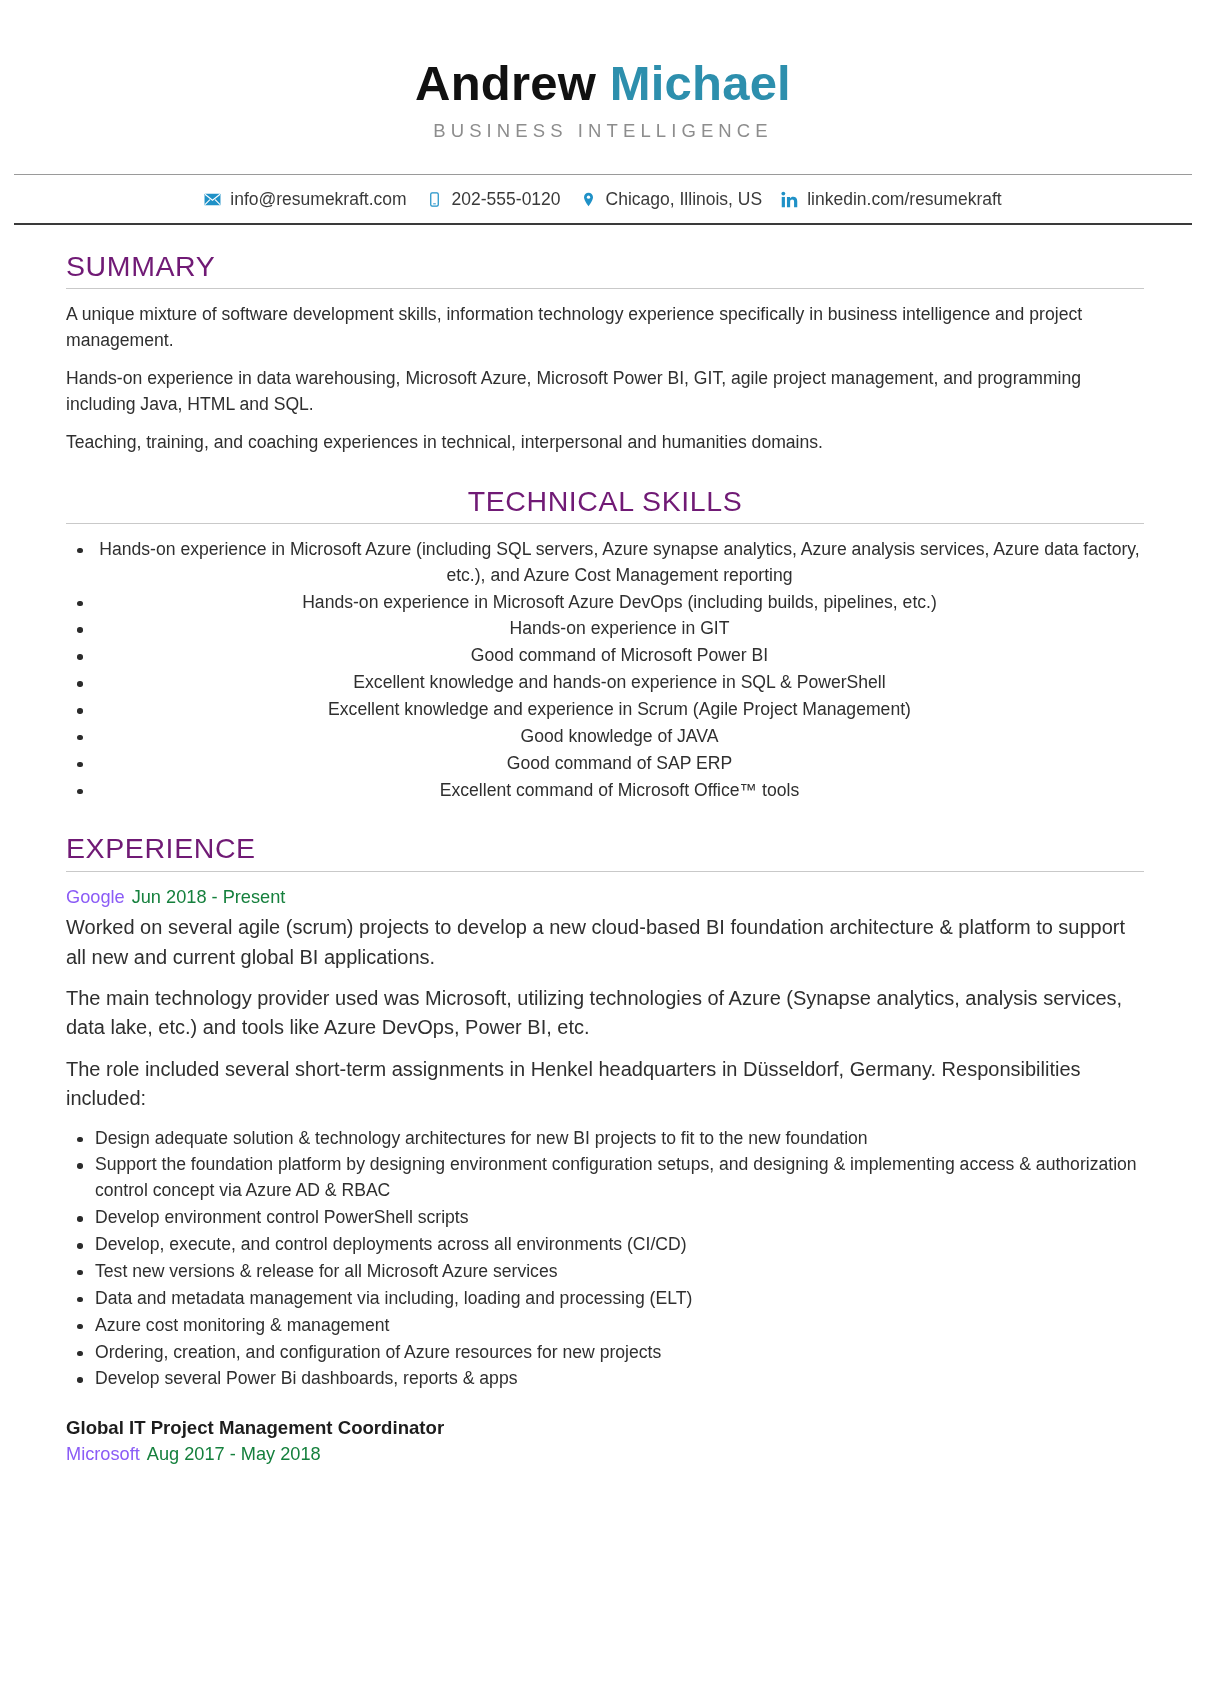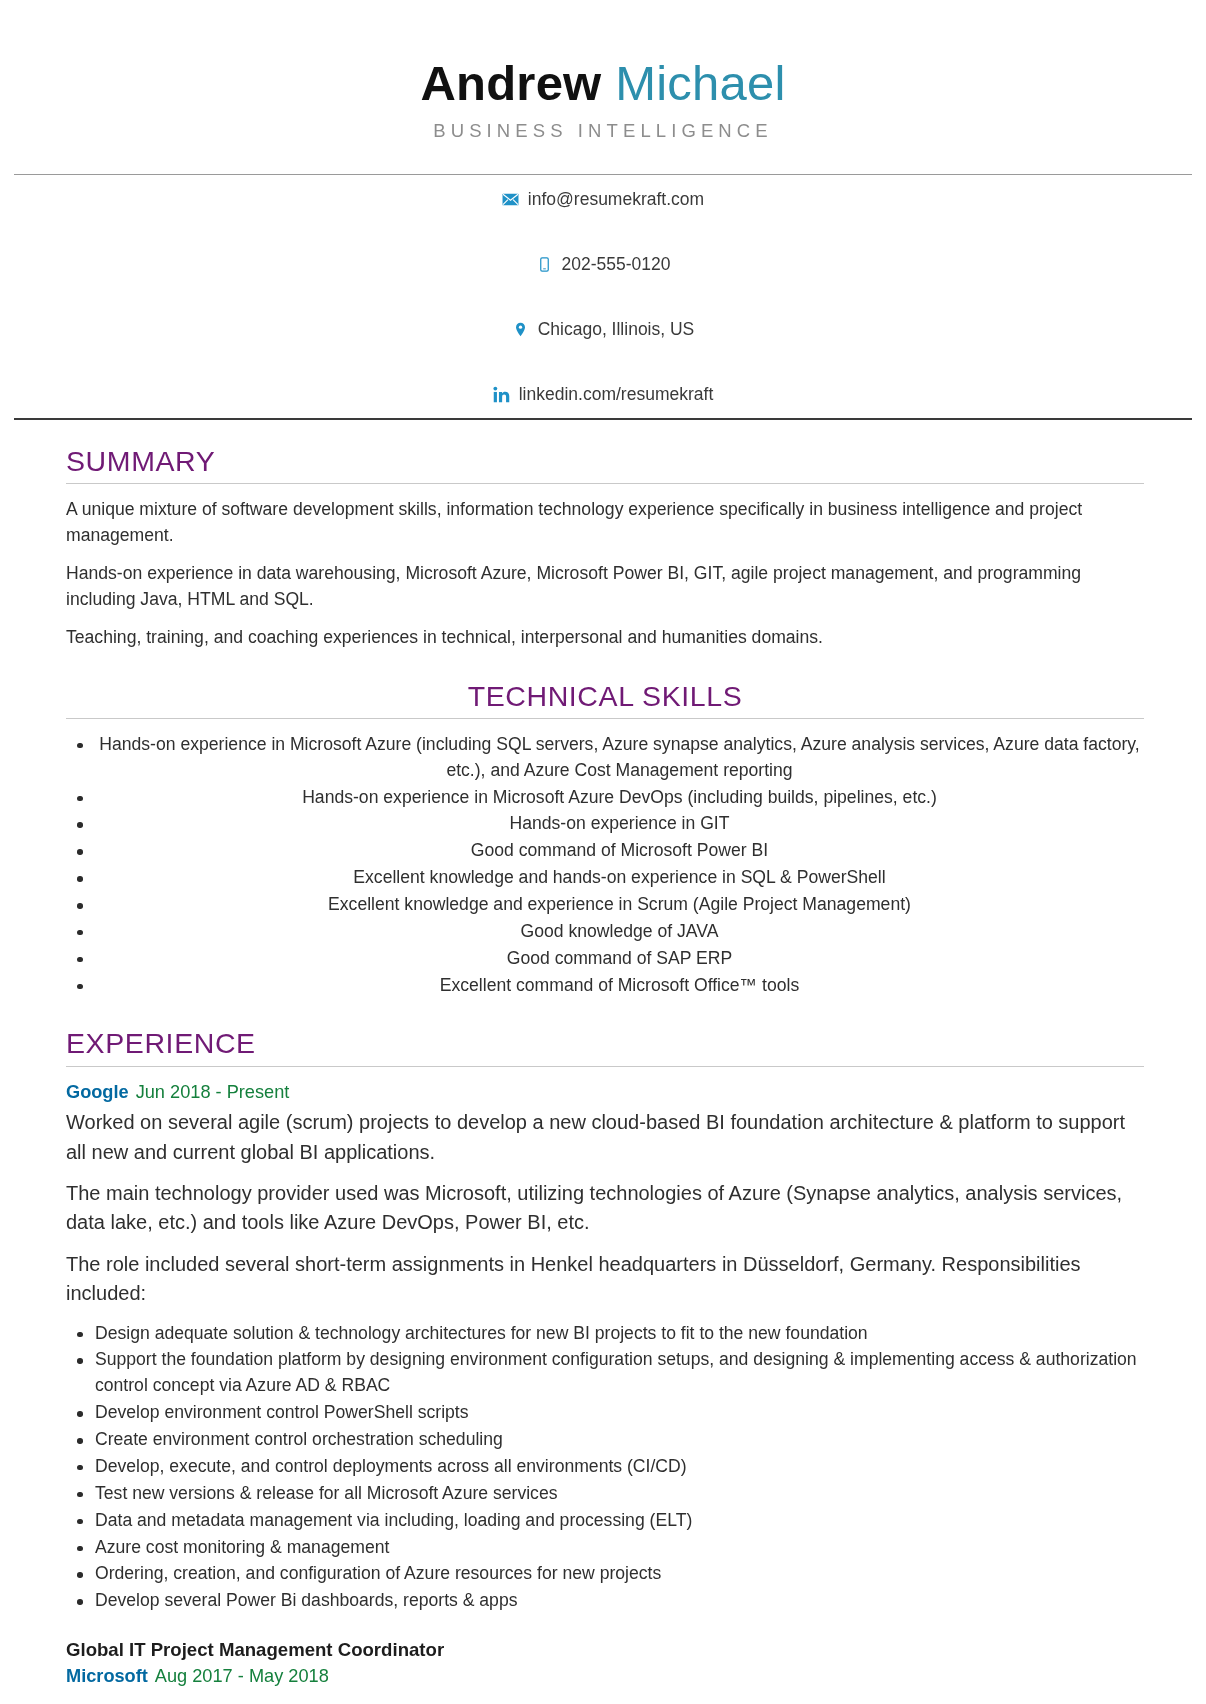--- a/index.html
+++ b/index.html
@@ -28,21 +28,21 @@
     padding-bottom: 22px;
   }
 
   .name {
     font-size: 49px;
     font-weight: 400;
     letter-spacing: 0.2px;
     line-height: 1.12;
   }
   .name .first { color: #111111; font-weight: 600; }
-  .name .last  { color: #2d8fad; font-weight: 400; }
+  .name .last  { color: #2d8fad; font-weight: 700; }
 
   .subtitle {
     margin-top: 9px;
     font-size: 18.5px;
     letter-spacing: 5.1px;
     color: #8d8d8d;
     font-weight: 400;
     text-align: center;
   }
 
@@ -53,25 +53,24 @@
   }
   .rule-bottom {
     border-top: 2.6px solid #3a3a3a;
     margin: 0 14px 0 14px;
   }
 
   .contact {
     display: flex;
     justify-content: center;
     align-items: center;
-    gap: 44px;
+    gap: 19px;
     padding: 14px 0 13px 0;
     font-size: 17.5px;
     color: #3a3a3a;
-    flex-direction: column;
   }
   .contact .item {
     display: flex;
     align-items: center;
     gap: 9px;
     white-space: nowrap;
   }
   .contact .ico {
     display: inline-flex;
     align-items: center;
@@ -142,21 +141,21 @@
     font-weight: 700;
     color: #1d1d1d;
     line-height: 1.4;
     margin-bottom: 1px;
   }
   .job-meta {
     font-size: 18.2px;
     line-height: 1.4;
     margin-bottom: 3px;
   }
-  .job-company { font-weight: 700; color: #0369a1; }
+  .job-company { font-weight: 400; color: #8b5cf6; }
   .job-dates   { color: #15803d; font-weight: 400; margin-left: 7px; }
 
   .job-para {
     font-size: 20px;
     line-height: 1.47;
     color: #2f2f2f;
     margin-bottom: 12px;
   }
 
   .resp-list { margin-top: 2px; }
@@ -260,21 +259,20 @@
           <span class="job-company">Google</span><span class="job-dates">Jun 2018 - Present</span>
         </div>
         <p class="job-para">Worked on several agile (scrum) projects to develop a new cloud-based BI foundation architecture &amp; platform to support all new and current global BI applications.</p>
         <p class="job-para">The main technology provider used was Microsoft, utilizing technologies of Azure (Synapse analytics, analysis services, data lake, etc.) and tools like Azure DevOps, Power BI, etc.</p>
         <p class="job-para">The role included several short-term assignments in Henkel headquarters in Düsseldorf, Germany. Responsibilities included:</p>
 
         <ul class="bullets resp-list">
           <li>Design adequate solution &amp; technology architectures for new BI projects to fit to the new foundation</li>
           <li>Support the foundation platform by designing environment configuration setups, and designing &amp; implementing access &amp; authorization control concept via Azure AD &amp; RBAC</li>
           <li>Develop environment control PowerShell scripts</li>
-          <li>Create environment control orchestration scheduling</li>
           <li>Develop, execute, and control deployments across all environments (CI/CD)</li>
           <li>Test new versions &amp; release for all Microsoft Azure services</li>
           <li>Data and metadata management via including, loading and processing (ELT)</li>
           <li>Azure cost monitoring &amp; management</li>
           <li>Ordering, creation, and configuration of Azure resources for new projects</li>
           <li>Develop several Power Bi dashboards, reports &amp; apps</li>
         </ul>
       </div>
 
       <div class="spacer-md"></div>

